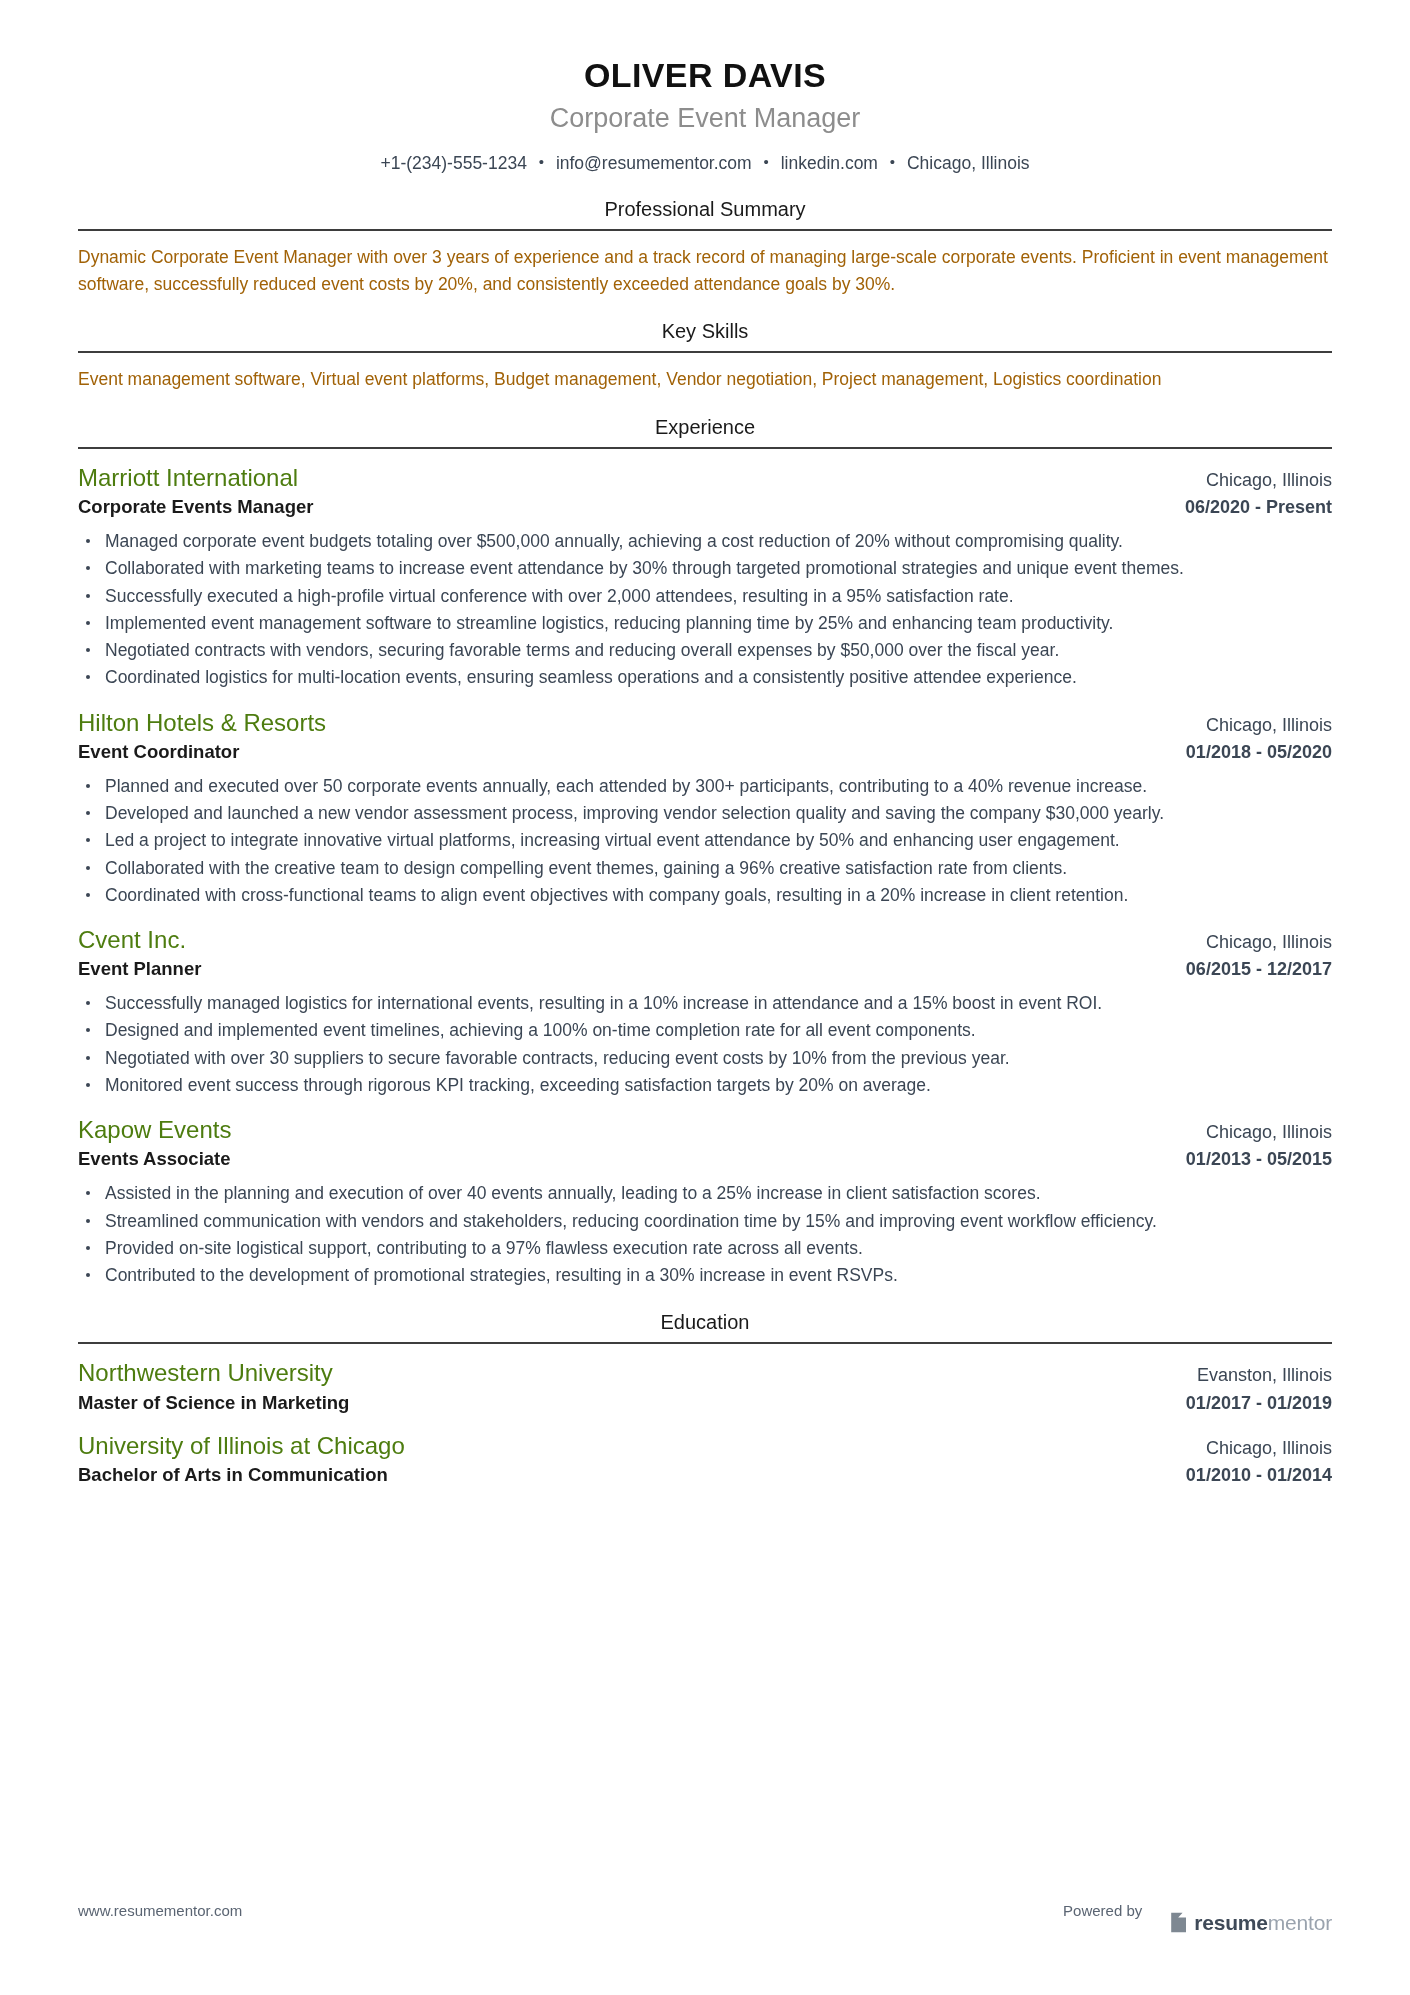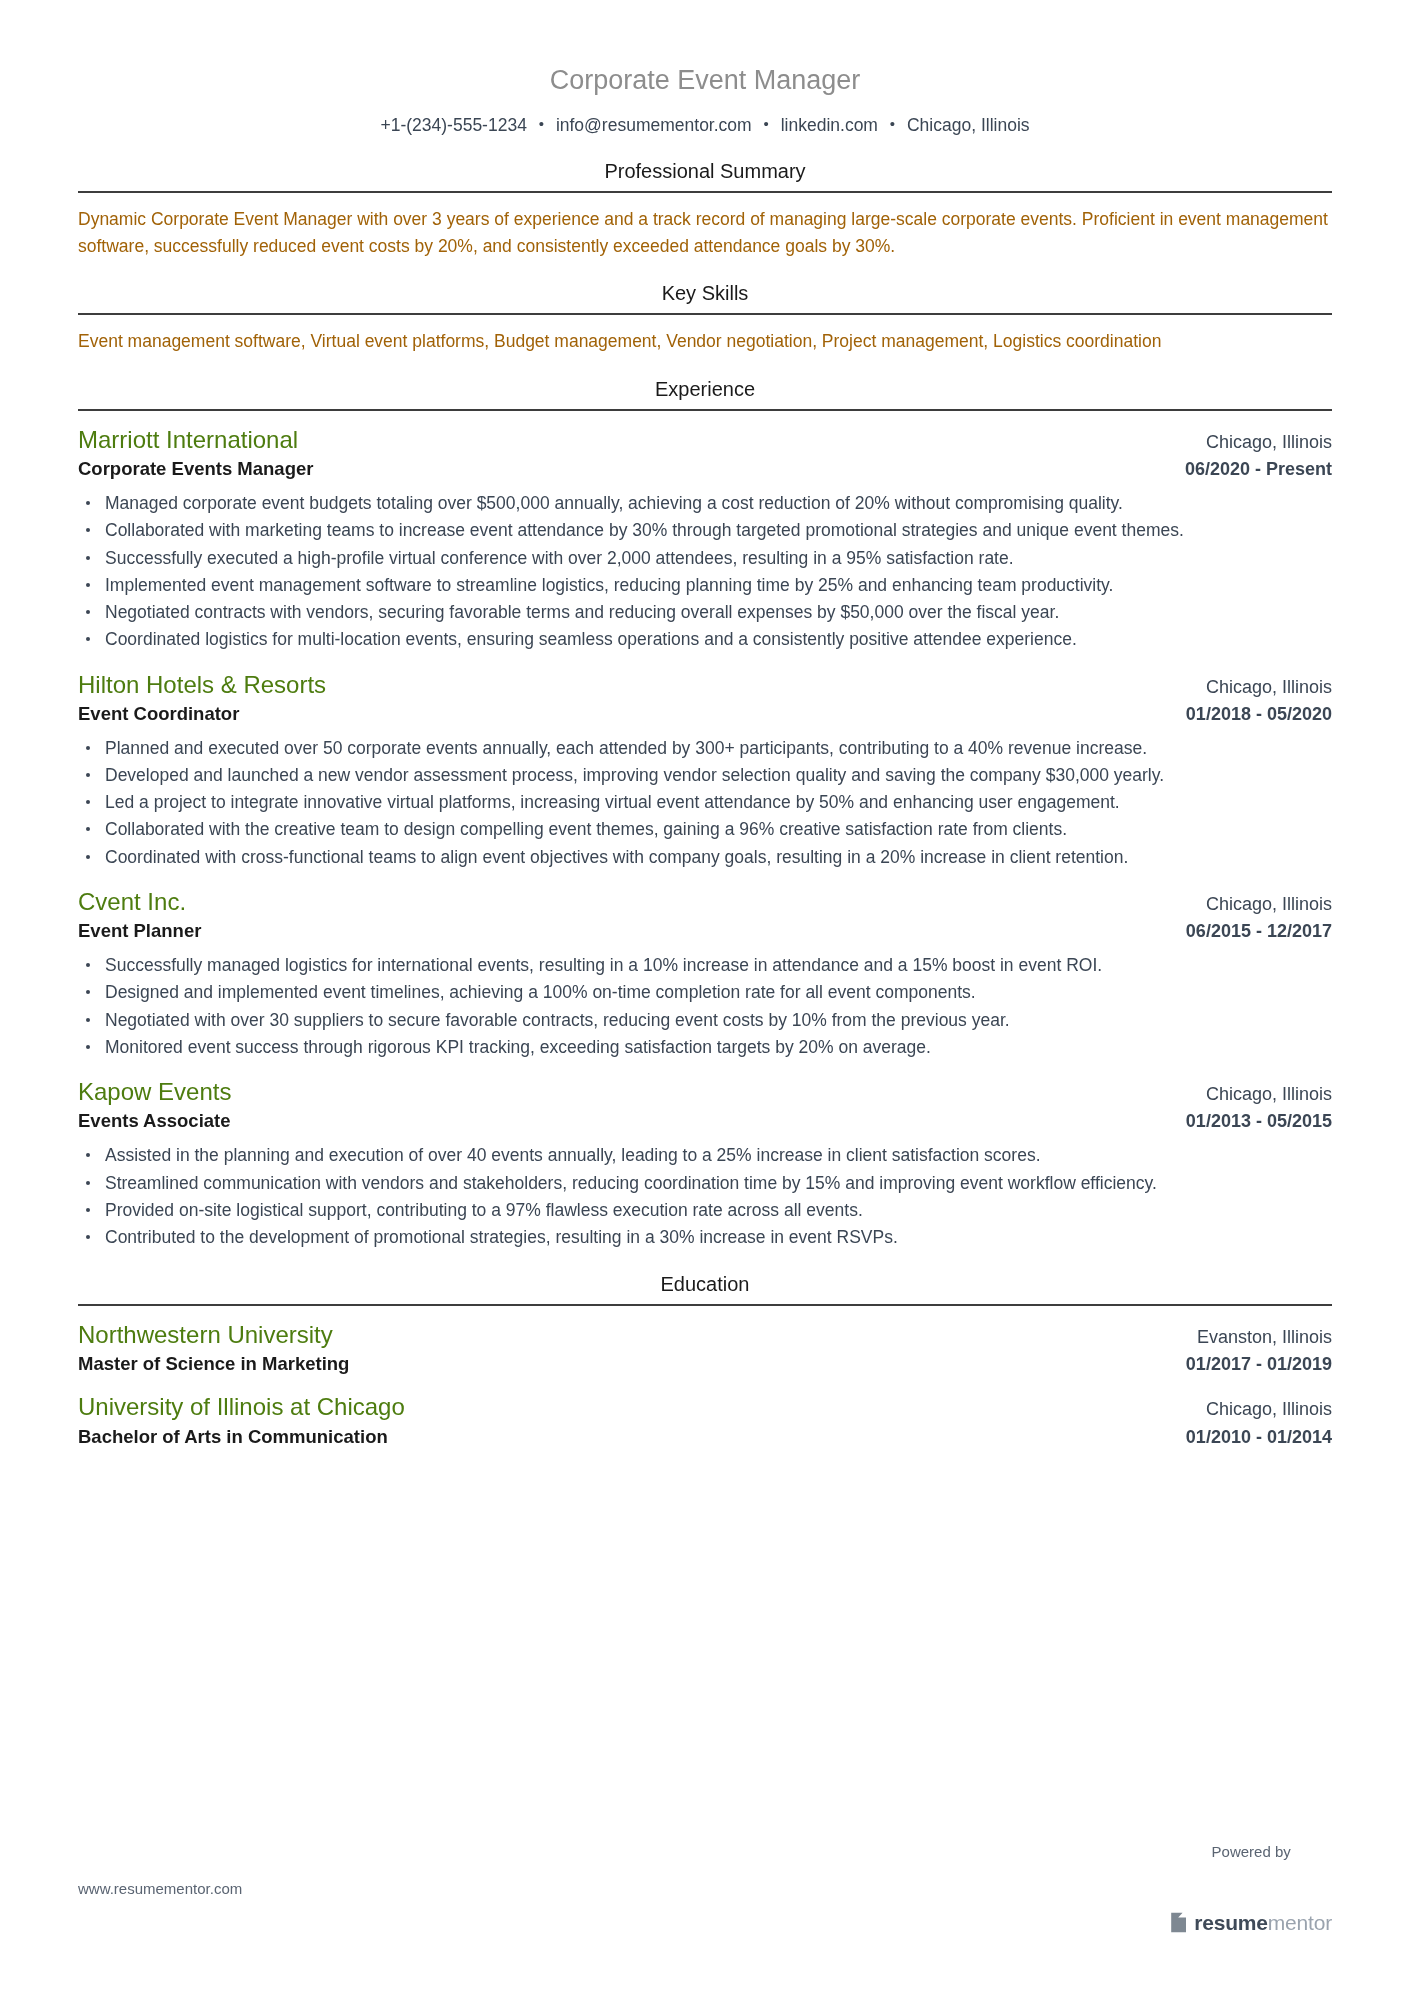--- a/index.html
+++ b/index.html
@@ -188,21 +188,20 @@
 
   .footer-url {
     font-size: 15px;
     color: #5a6472;
   }
 
   .footer-right {
     display: flex;
     align-items: center;
     gap: 28px;
-    flex-direction: column;
   }
 
   .powered-by {
     font-size: 15px;
     color: #5a6472;
   }
 
   .brand-logo {
     display: flex;
     align-items: center;
@@ -223,20 +222,21 @@
   }
   .brand-strong { font-weight: 700; color: #3f4a58; }
   .brand-light  { font-weight: 400; color: #9aa3ae; }
 </style>
 </head>
 <body>
 
 <div class="page">
 
   <div class="resume-header">
+    <div class="full-name">OLIVER DAVIS</div>
     <div class="job-title">Corporate Event Manager</div>
     <div class="contact-line">
       <span>+1-(234)-555-1234</span>
       <span class="contact-sep">•</span>
       <span>info@resumementor.com</span>
       <span class="contact-sep">•</span>
       <span>linkedin.com</span>
       <span class="contact-sep">•</span>
       <span>Chicago, Illinois</span>
     </div>

